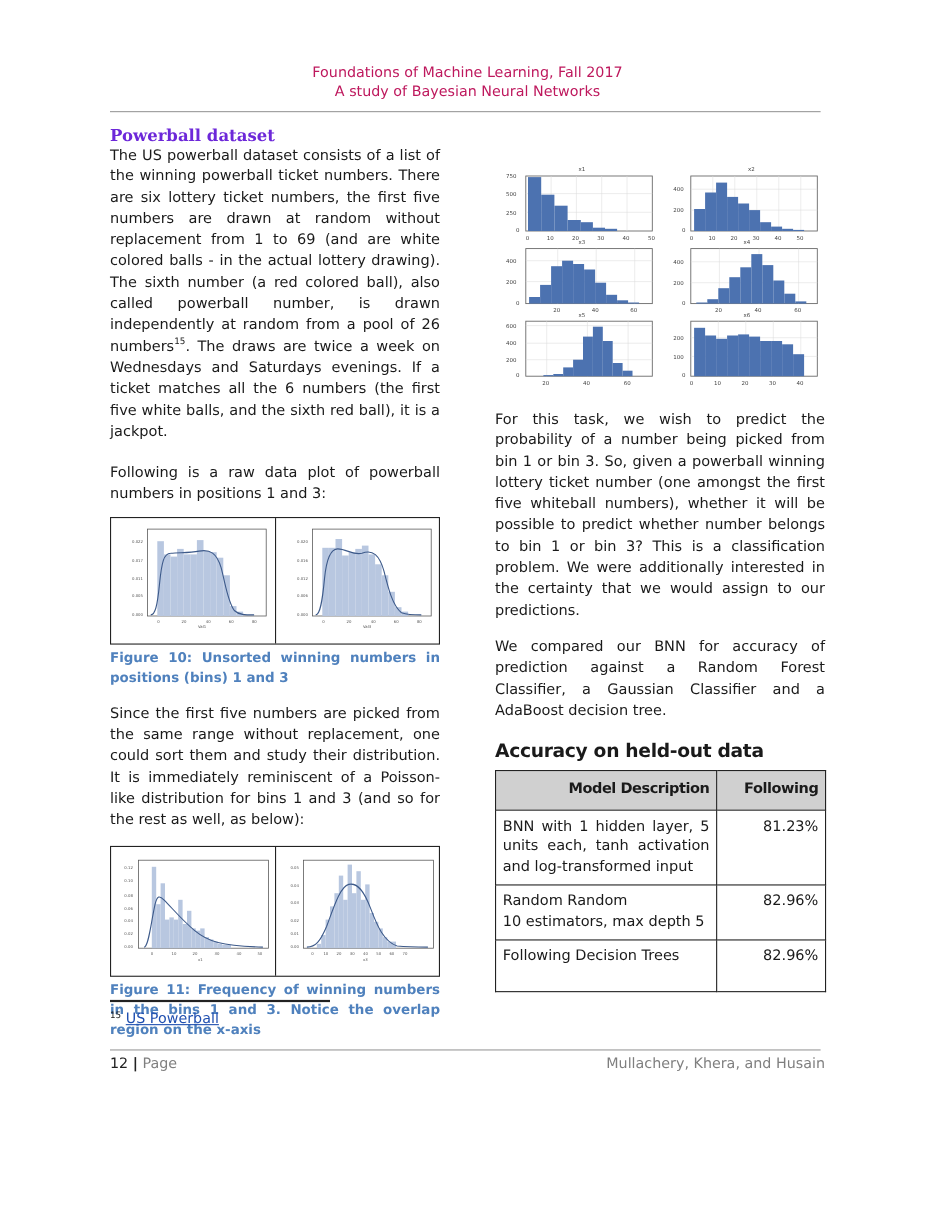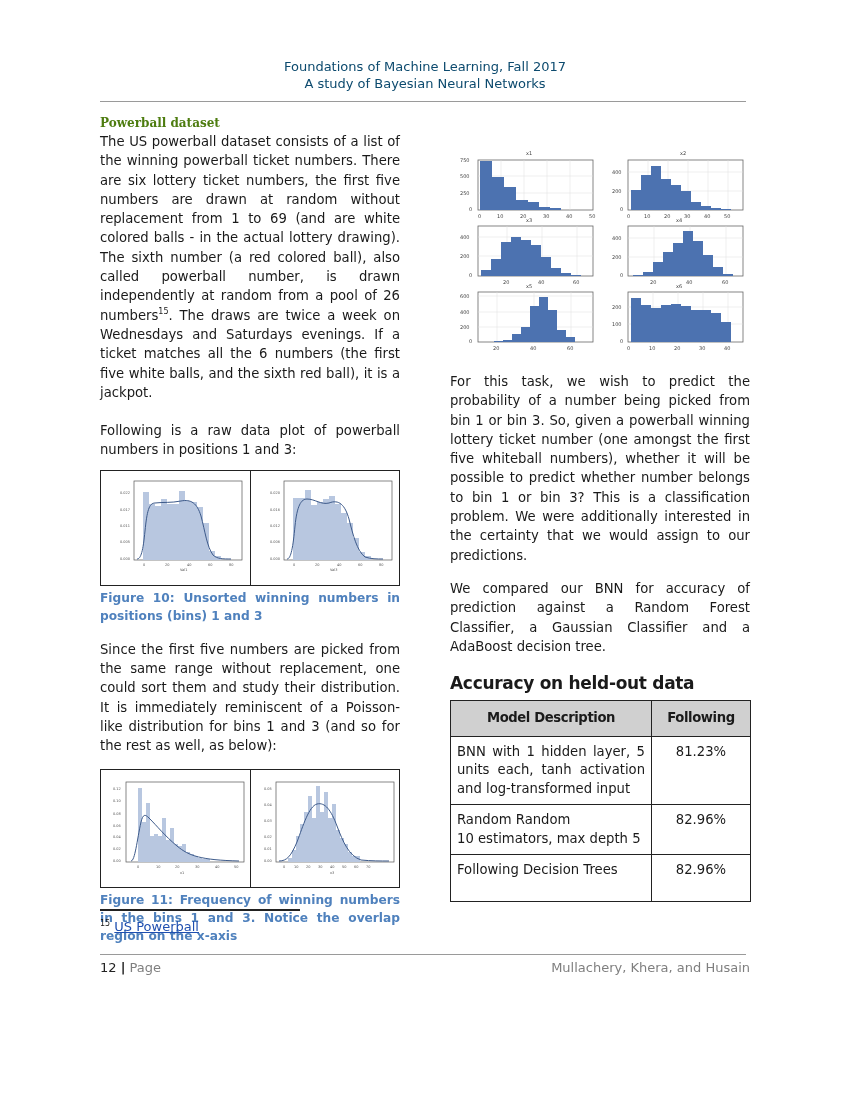--- a/index.html
+++ b/index.html
@@ -1,38 +1,38 @@
 <!DOCTYPE html>
 <html><head>
 <meta charset="utf-8">
 <style>
   html, body { margin:0; padding:0; background:#ffffff; }
   body { width:850px; height:1100px; position:relative; overflow:hidden;
          font-family:"DejaVu Sans", sans-serif; color:#1a1a1a; }
   .header { position:absolute; left:0; top:58px; width:850px; text-align:center;
-            font-size:13px; line-height:17px; color:#0c4a6e; }
+            font-size:13px; line-height:17px; color:#be185d; }
   .header-rule { position:absolute; left:100px; top:101px; width:646px; height:1px; background:#9a9a9a; }
   .col { position:absolute; font-size:13.2px; line-height:19.3px; text-align:justify; }
   .col-left { left:100px; top:114px; width:300px; }
   .col-right { left:450px; top:148px; width:300px; }
-  .sec-title { font-family:"DejaVu Serif", serif; font-weight:bold; color:#4d7c0f;
-               font-size:12px; line-height:18px; margin:0; }
+  .sec-title { font-family:"DejaVu Serif", serif; font-weight:bold; color:#6d28d9;
+               font-size:15px; line-height:18px; margin:0; }
   p { margin:0; }
   .gap { height:19px; }
   sup { font-size:8px; line-height:0;margin-top:16px; }
   .fig-box { border:1.5px solid #222; display:flex; height:114px; margin-top:10px; }
   .fig-box .panel { flex:1; position:relative; }
   .fig-box .panel + .panel { border-left:1.5px solid #222; }
   .caption { color:#4f81bd; font-weight:bold; font-size:12.2px; line-height:18px;
              text-align:justify; margin-top:3px; }
   svg { display:block; }
   .grid12 { width:300px; height:210px; position:relative; }
   .table-title { font-size:17px; font-weight:bold; margin:18px 0 7px 0; letter-spacing:-0.3px; }
   table { border-collapse:collapse; width:301px; font-size:13.2px; line-height:18.5px; }
-  td, th { border:1.5px solid #222; vertical-align:top; padding:6px 6px 6px 6px; text-align:center; }
+  td, th { border:1.5px solid #222; vertical-align:top; padding:6px 6px 6px 6px; text-align:right; }
   th { background:#d0d0d0; font-weight:bold; padding:8px 6px; font-size:13.2px; letter-spacing:-0.4px; }
   td.desc { width:188px; text-align:justify; }
   .fn-rule { position:absolute; left:100px; top:909px; width:200px; height:1.5px; background:#222; }
   .footnote { position:absolute; left:100px; top:919px; font-size:13px; }
   .footnote sup { font-size:8px; }
   .footnote a { color:#1f4fb0; text-decoration:underline; }
   .footer-rule { position:absolute; left:100px; top:954px; width:646px; height:1px; background:#9a9a9a; }
   .footer-left { position:absolute; left:100px; top:960px; font-size:13px; }
   .footer-left .num { font-weight:normal; color:#222; }
   .footer-left .bar { font-weight:bold; color:#222; }

